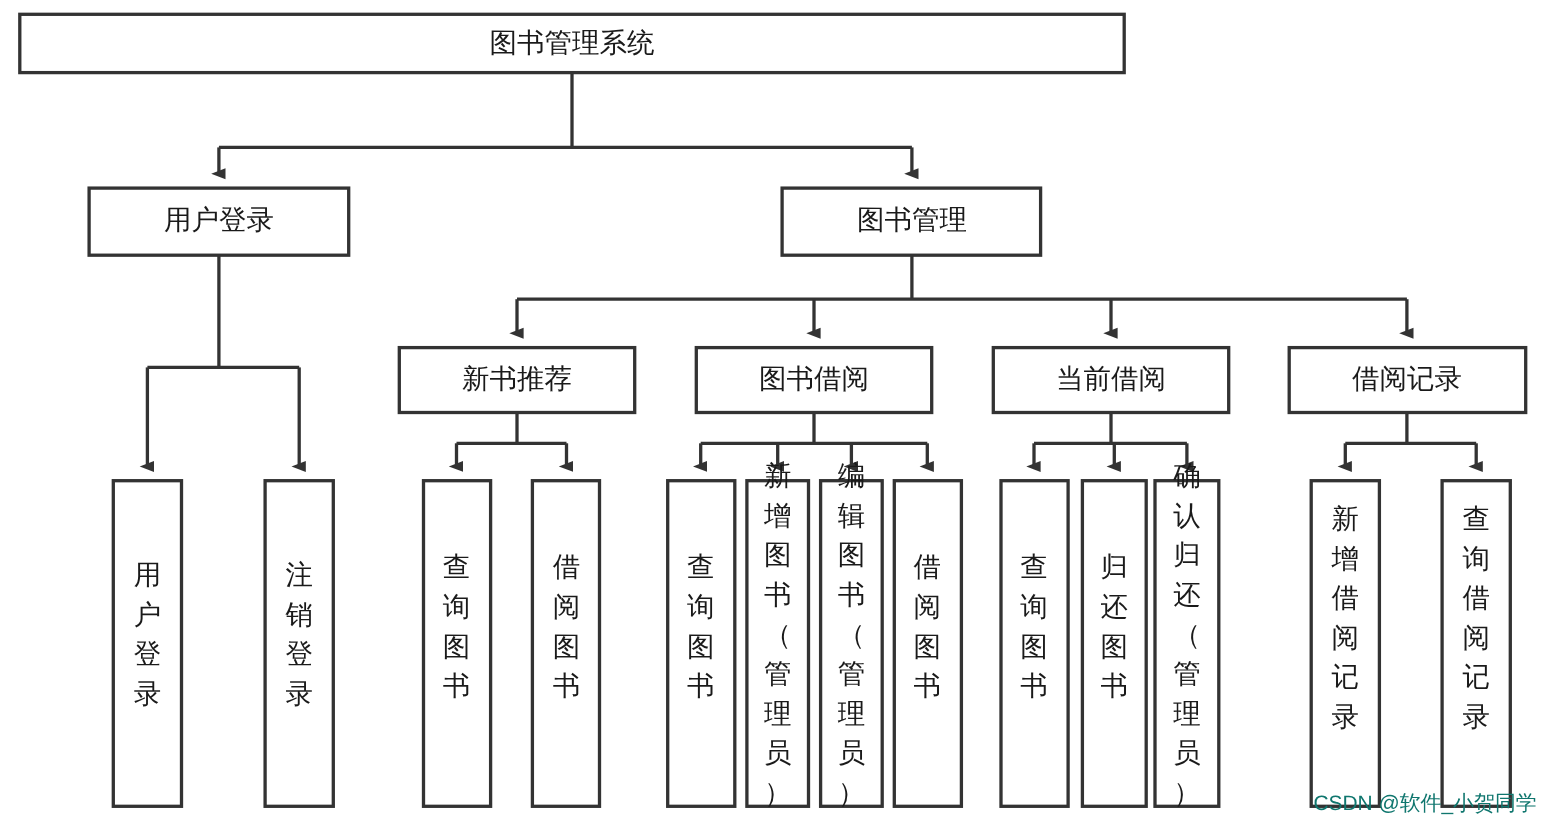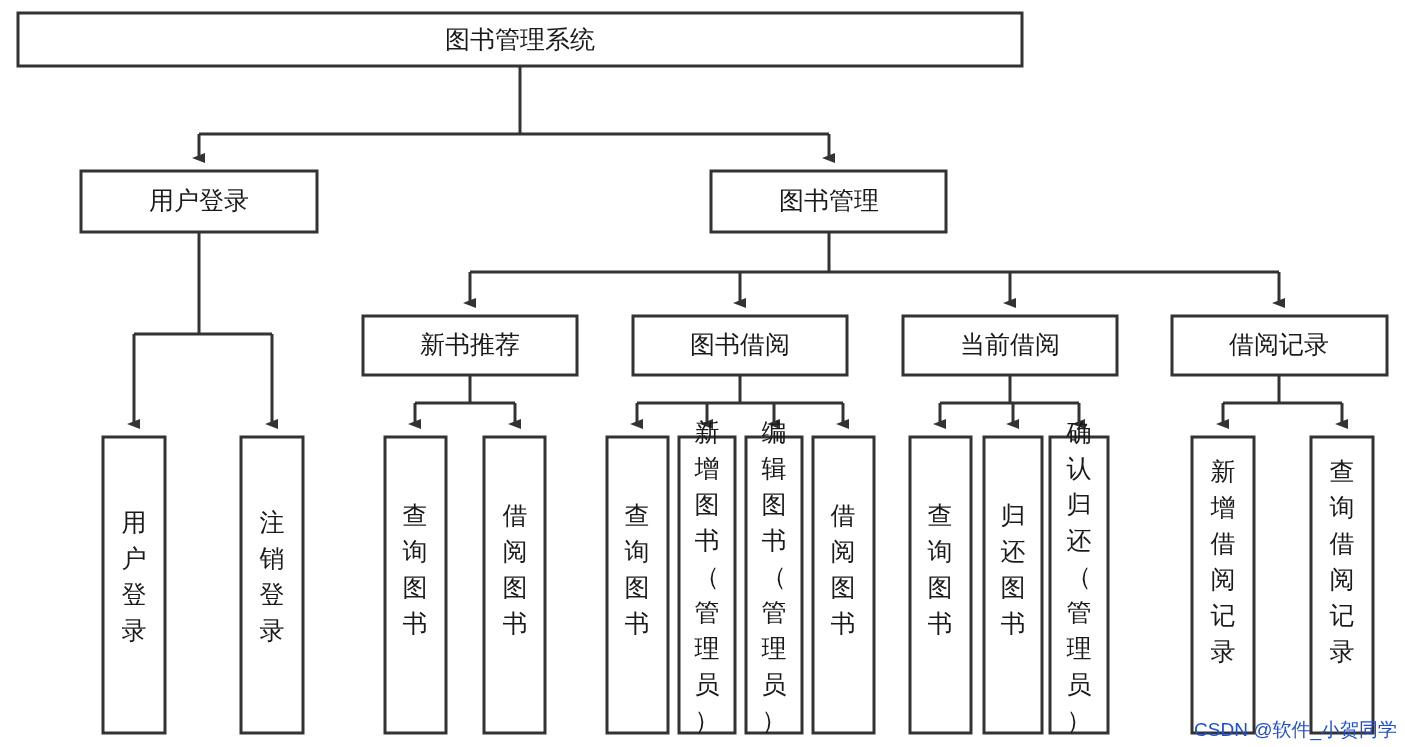--- a/index.html
+++ b/index.html
@@ -45,21 +45,21 @@
   .arrow-head {
     fill: #333333;
     stroke: none;
   }
   .watermark {
     position: absolute;
     right: 8px;
     bottom: 4px;
     font-family: "Liberation Sans", "DejaVu Sans", sans-serif;
     font-size: 19px;
-    color: #1d4ed8;
+    color: #0f766e;
     white-space: nowrap;
     user-select: none;
   }
 </style>
 </head>
 <body>
 
 <svg id="diagram" viewBox="0 0 1405 747">
   <defs>
     <marker id="arrow" markerWidth="14" markerHeight="14" refX="6" refY="6" orient="auto" markerUnits="userSpaceOnUse">

